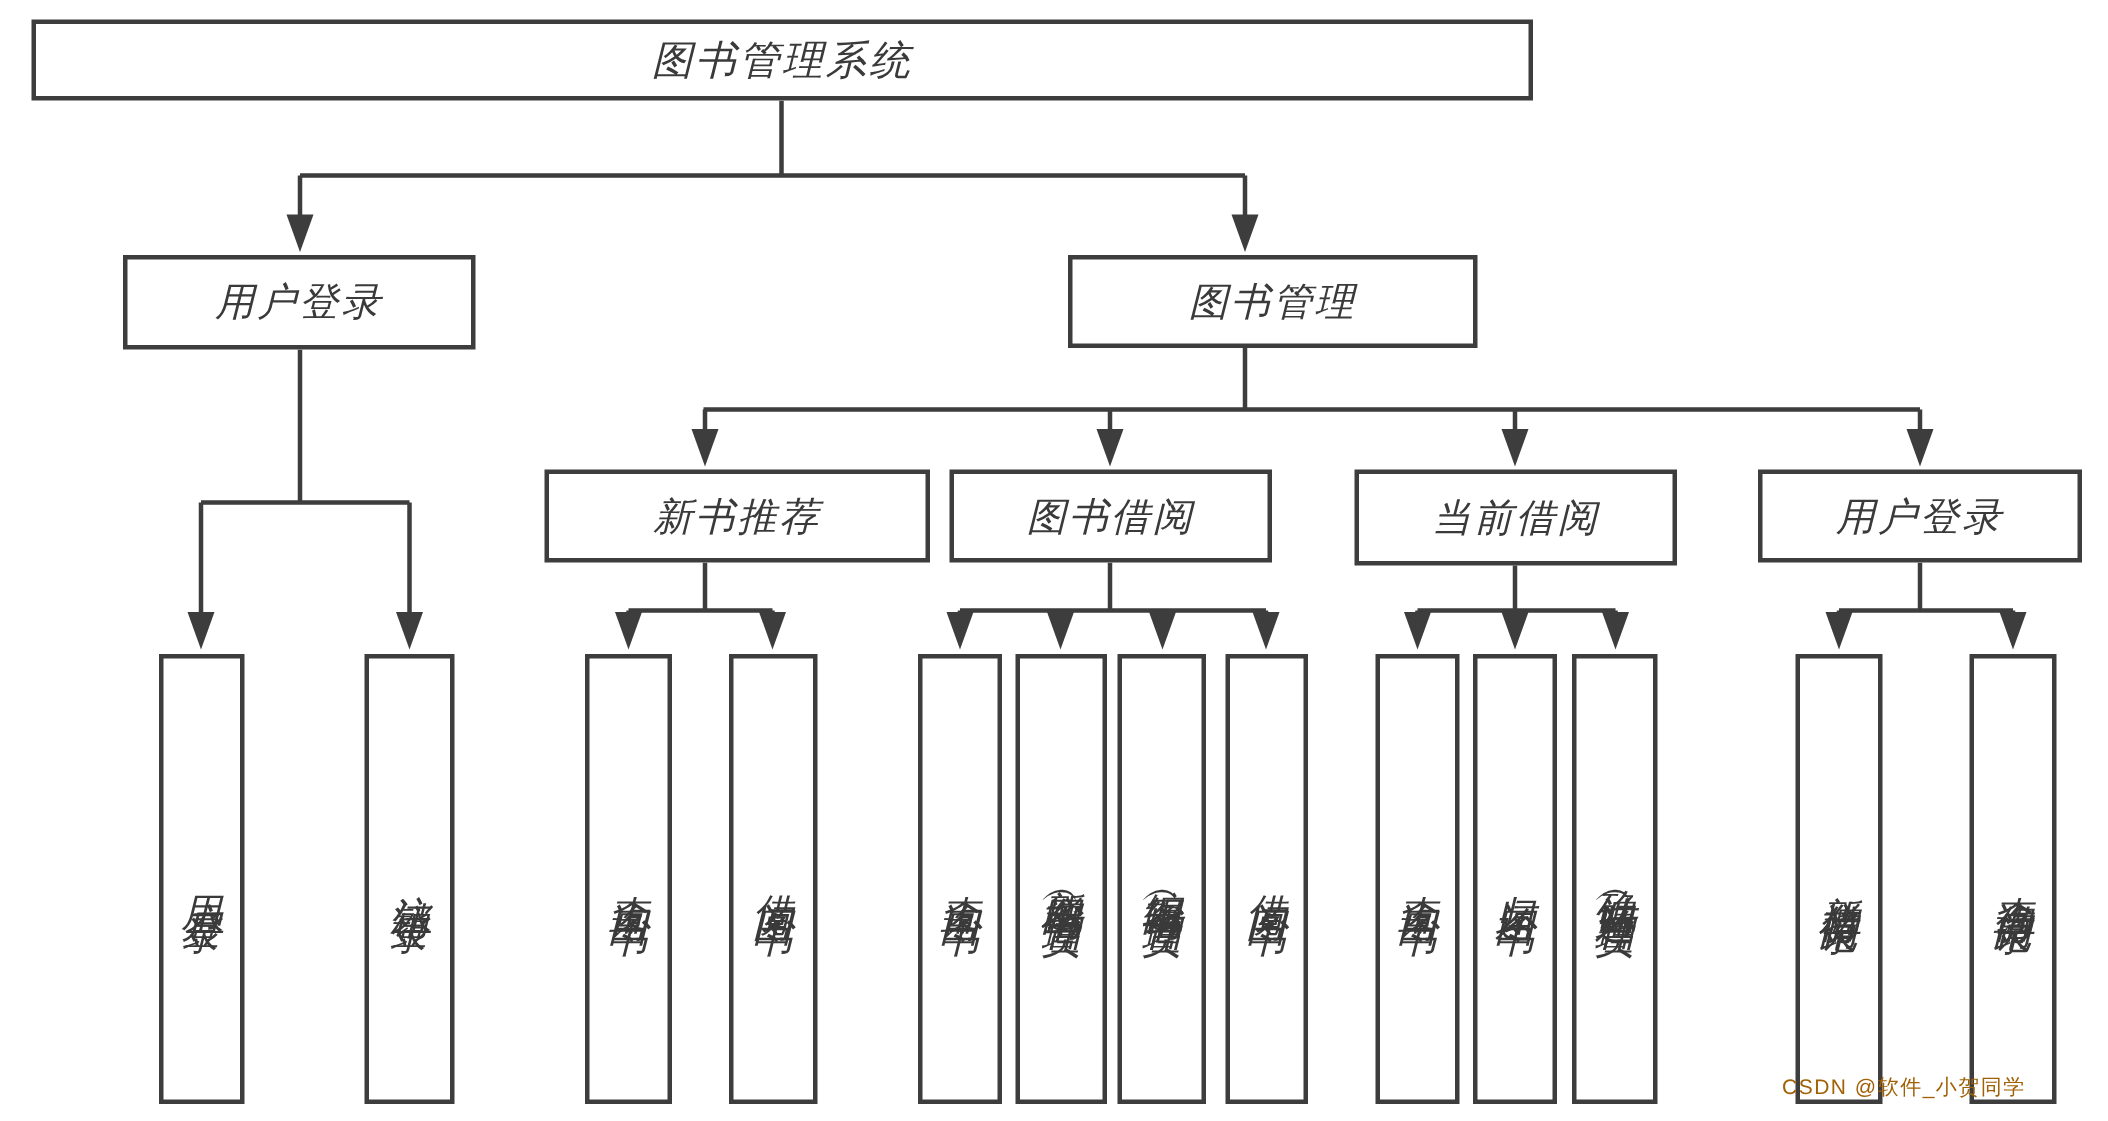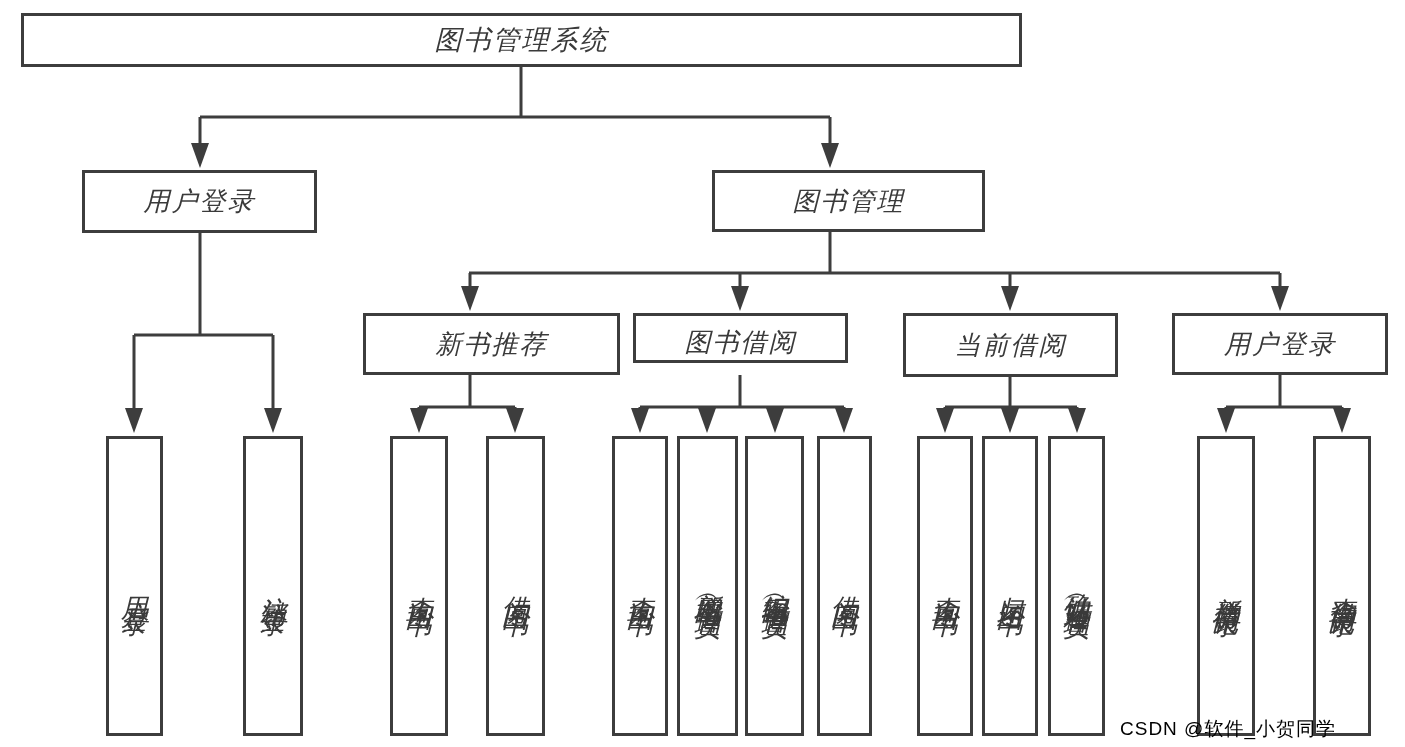--- a/index.html
+++ b/index.html
@@ -41,44 +41,44 @@
     letter-spacing: 5px;
     line-height: 1;
   }
   .v-node.long span { letter-spacing: 3px; }
 
   
   .root-node { left: 21px;  top: 13px;  width: 1001px; height: 54px; }
   .l2a { left: 82px;  top: 170px; width: 235px; height: 63px; }
   .l2b { left: 712px; top: 170px; width: 273px; height: 62px; }
   .l3a { left: 363px;  top: 313px; width: 257px; height: 62px; }
-  .l3b { left: 633px;  top: 313px; width: 215px; height: 50px; align-items: flex-end; }
+  .l3b { left: 633px;  top: 313px; width: 215px; height: 62px; }
   .l3c { left: 903px;  top: 313px; width: 215px; height: 64px; }
   .l3d { left: 1172px; top: 313px; width: 216px; height: 62px; }
   .leaf { top: 436px; height: 300px; }
   .lf1  { left: 106px;  width: 57px; }
   .lf2  { left: 243px;  width: 60px; }
   .lf3  { left: 390px;  width: 58px; }
   .lf4  { left: 486px;  width: 59px; }
   .lf5  { left: 612px;  width: 56px; }
   .lf6  { left: 677px;  width: 61px; }
   .lf7  { left: 745px;  width: 59px; }
   .lf8  { left: 817px;  width: 55px; }
   .lf9  { left: 917px;  width: 56px; }
   .lf10 { left: 982px;  width: 56px; }
   .lf11 { left: 1048px; width: 57px; }
   .lf12 { left: 1197px; width: 58px; }
   .lf13 { left: 1313px; width: 58px; }
 
   .watermark {
     position: absolute;
-    left: 1120px;
+    left: 1188px;
     top: 716px;
-    font-size: 19px;
-    color: #000000;
+    font-size: 14px;
+    color: #a16207;
     letter-spacing: 1px;
     white-space: nowrap;
     z-index: 3;
   }
 </style>
 </head>
 <body>
 
 <div class="canvas">
 

